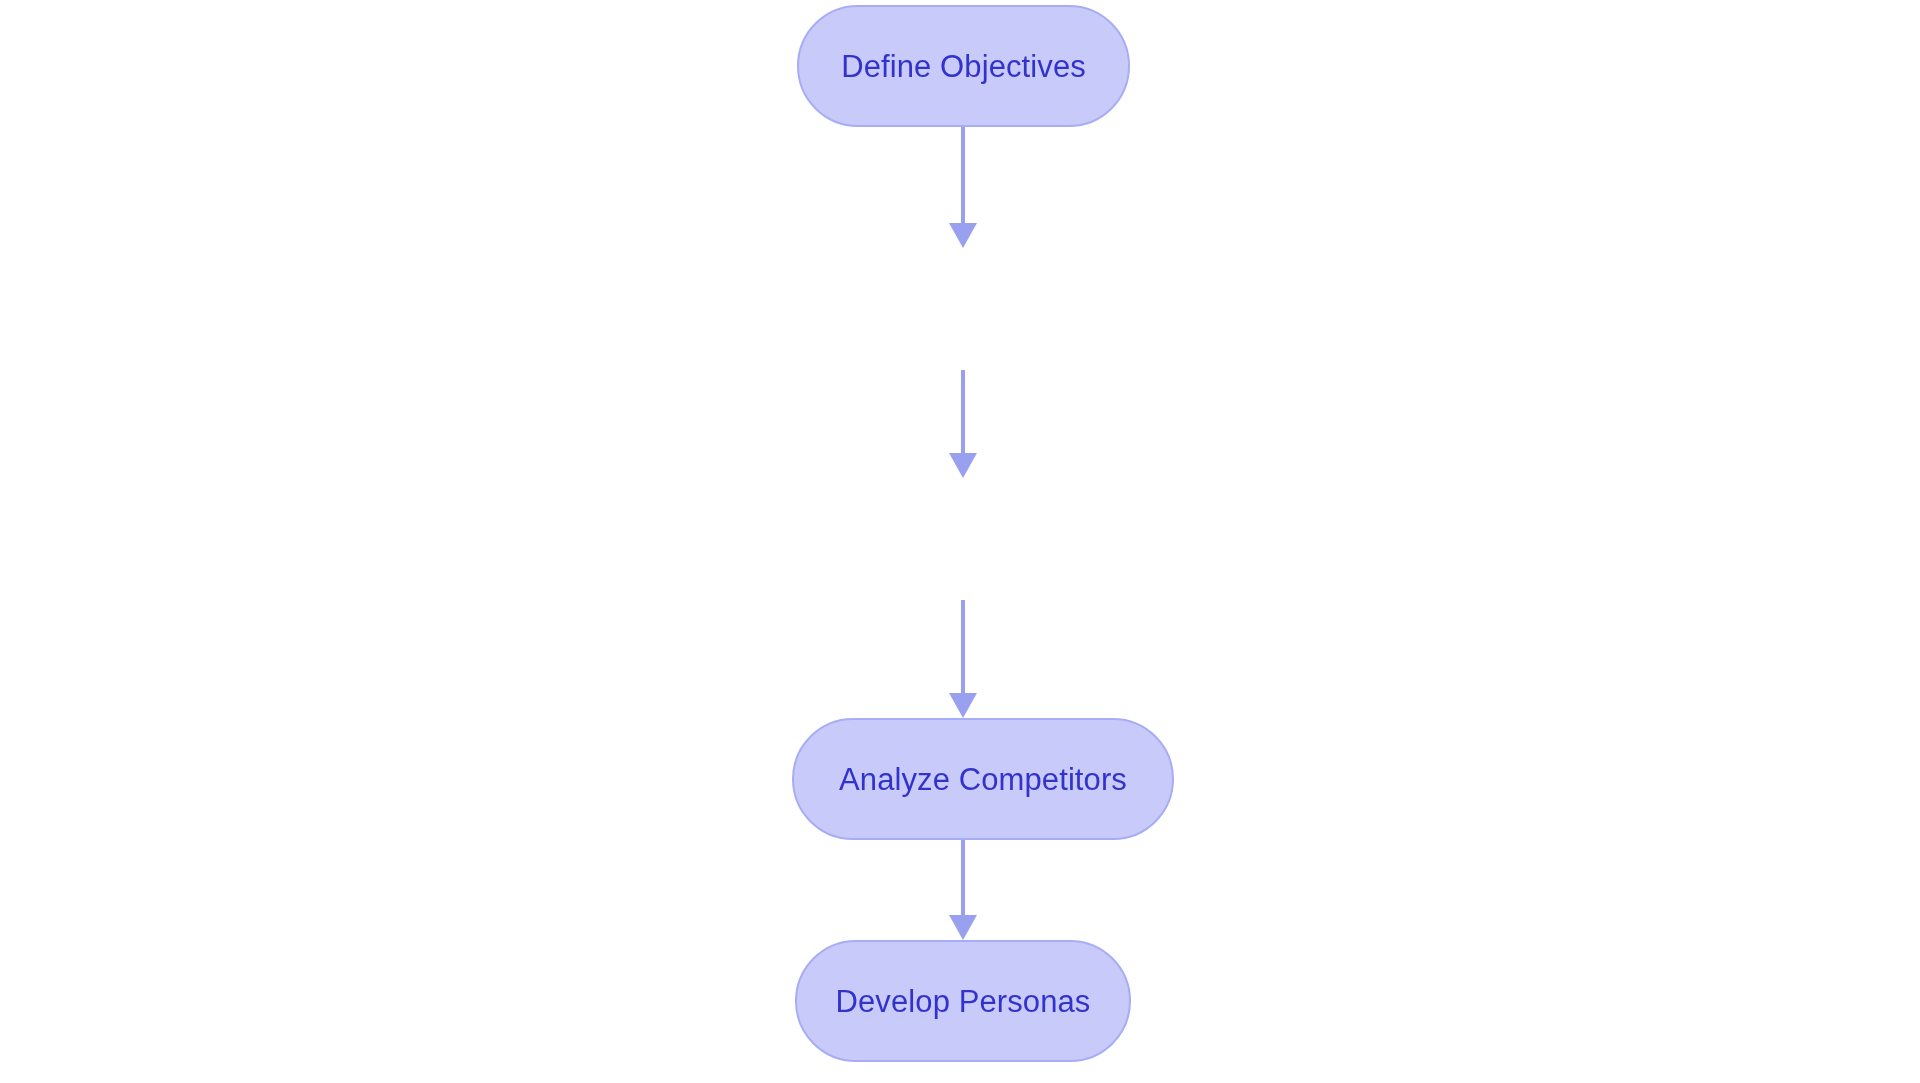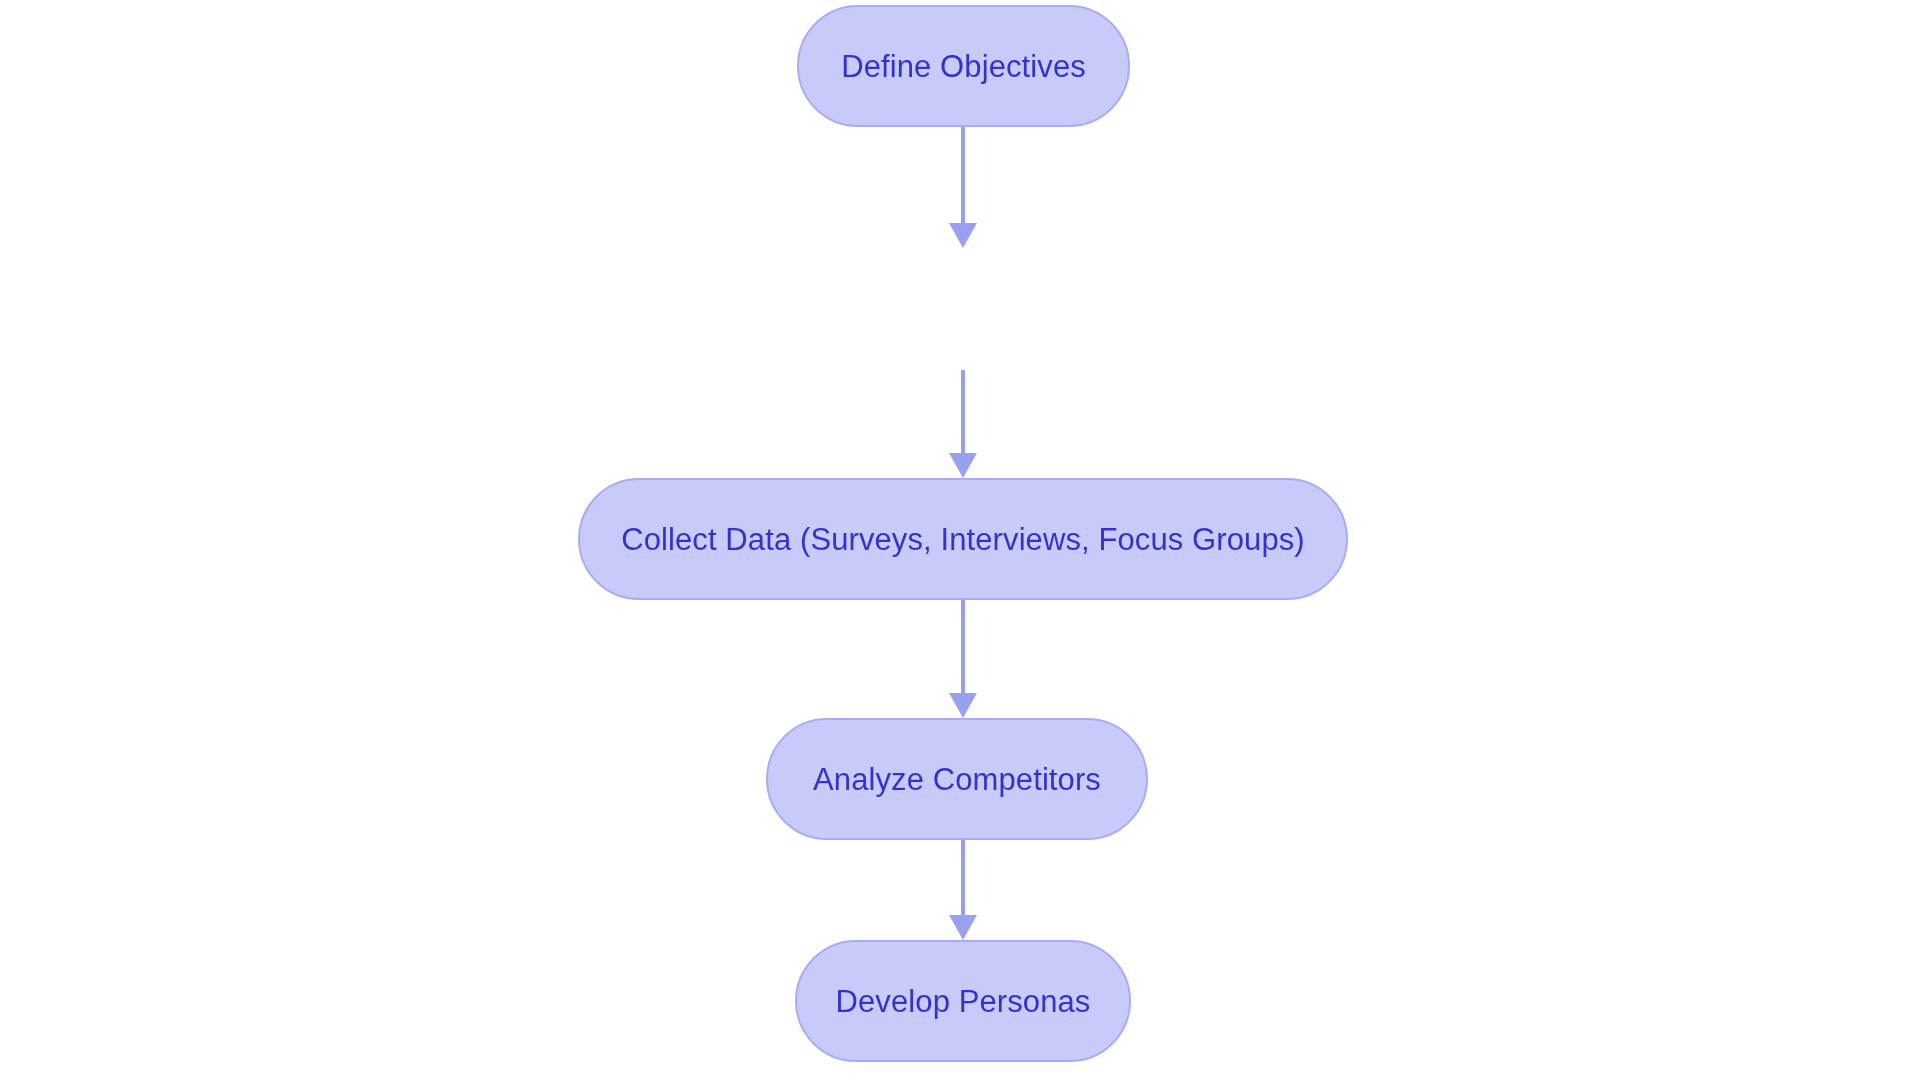--- a/index.html
+++ b/index.html
@@ -93,25 +93,22 @@
   <div class="flow-edge" style="left: 963px; top: 840px;">
     <div class="flow-edge-line" style="height: 75px; background: rgb(154, 160, 240);"></div>
     <div class="flow-edge-head" style="top: 75px; border-top-color: rgb(154, 160, 240);"></div>
   </div>
 
   <div class="flow-node" style="left: 797px; top: 5px; width: 333px; height: 122px; border-radius: 61px; background: rgb(200, 203, 250); border-color: rgb(167, 173, 245); color: rgb(51, 51, 204);">
     <span class="flow-node-label">Define Objectives</span>
   </div>
 
 
-  <div class="flow-node" style="left: 578px; top: 478px; width: 770px; height: 122px; border-radius: 61px; background: rgb(200, 203, 250); border-color: rgb(167, 173, 245); color: rgb(51, 51, 204);">
-    <span class="flow-node-label">Collect Data (Surveys, Interviews, Focus Groups)</span>
-  </div>
 
-  <div class="flow-node" style="left: 766px; top: 718px; width: 382px; height: 122px; border-radius: 61px; background: rgb(200, 203, 250); border-color: rgb(167, 173, 245); color: rgb(51, 51, 204);">
+  <div class="flow-node" style="left: 792px; top: 718px; width: 382px; height: 122px; border-radius: 61px; background: rgb(200, 203, 250); border-color: rgb(167, 173, 245); color: rgb(51, 51, 204);">
     <span class="flow-node-label">Analyze Competitors</span>
   </div>
 
   <div class="flow-node" style="left: 795px; top: 940px; width: 336px; height: 122px; border-radius: 61px; background: rgb(200, 203, 250); border-color: rgb(167, 173, 245); color: rgb(51, 51, 204);">
     <span class="flow-node-label">Develop Personas</span>
   </div>
 
 </div>
 
 </body></html>

